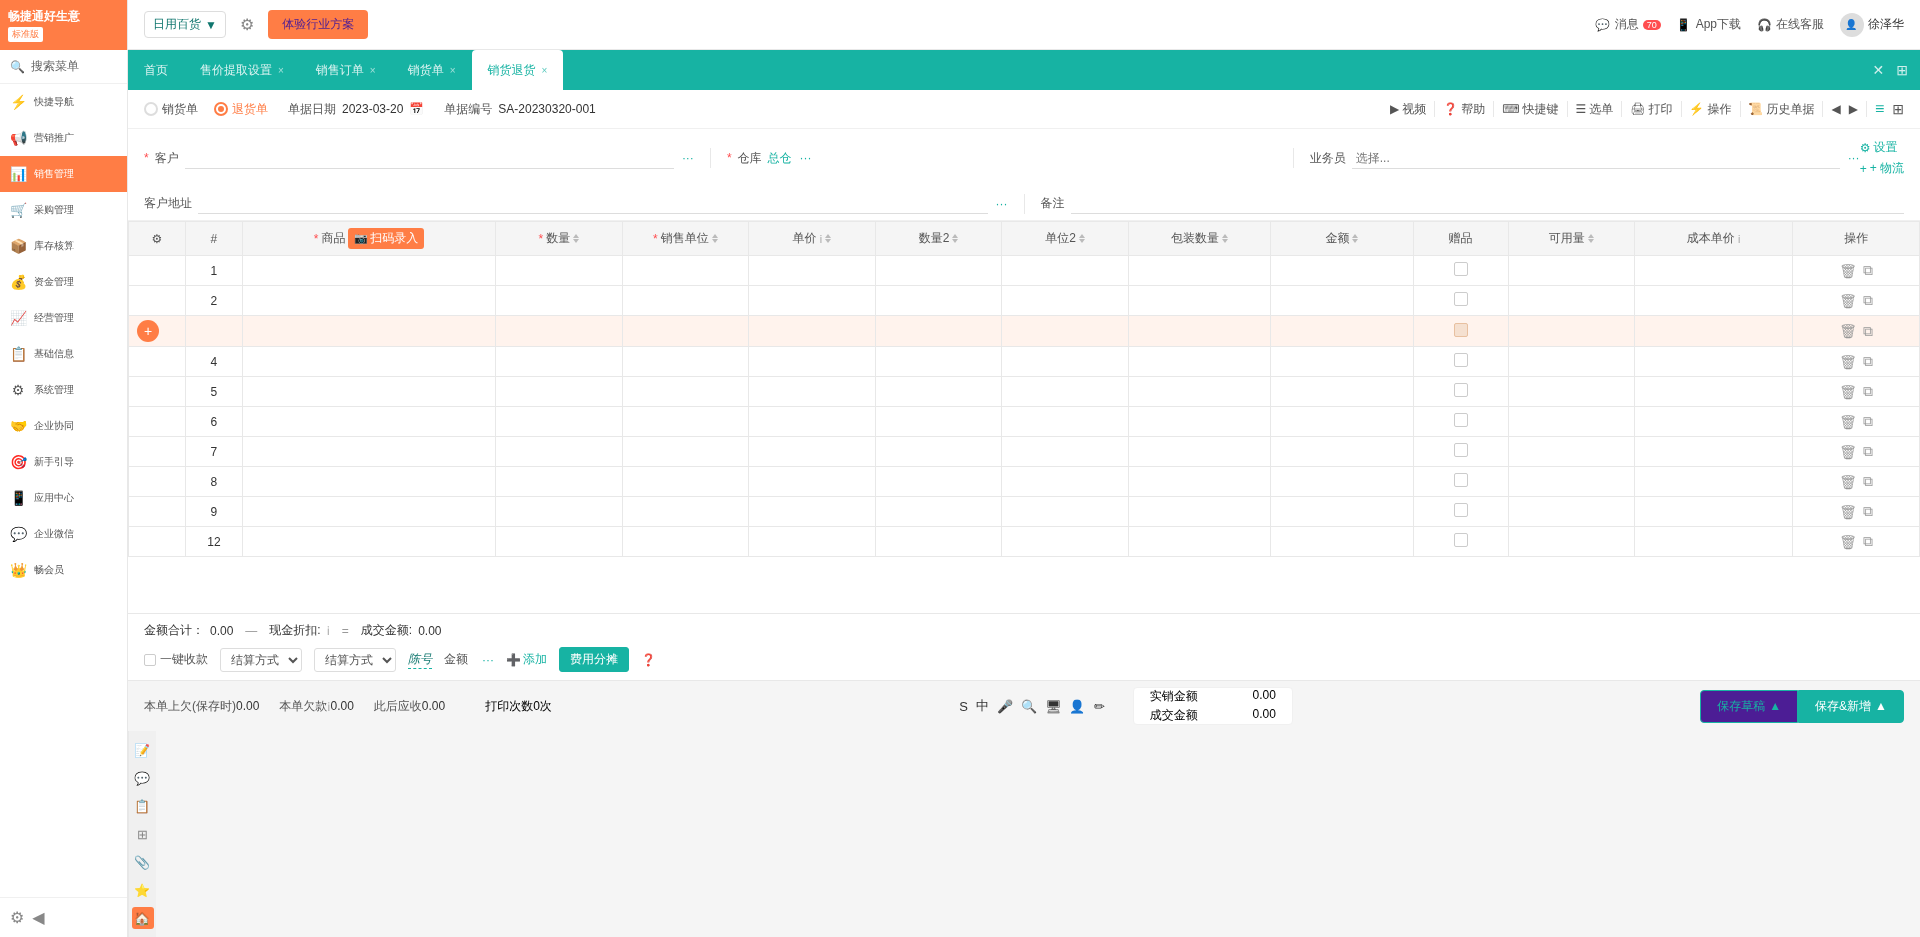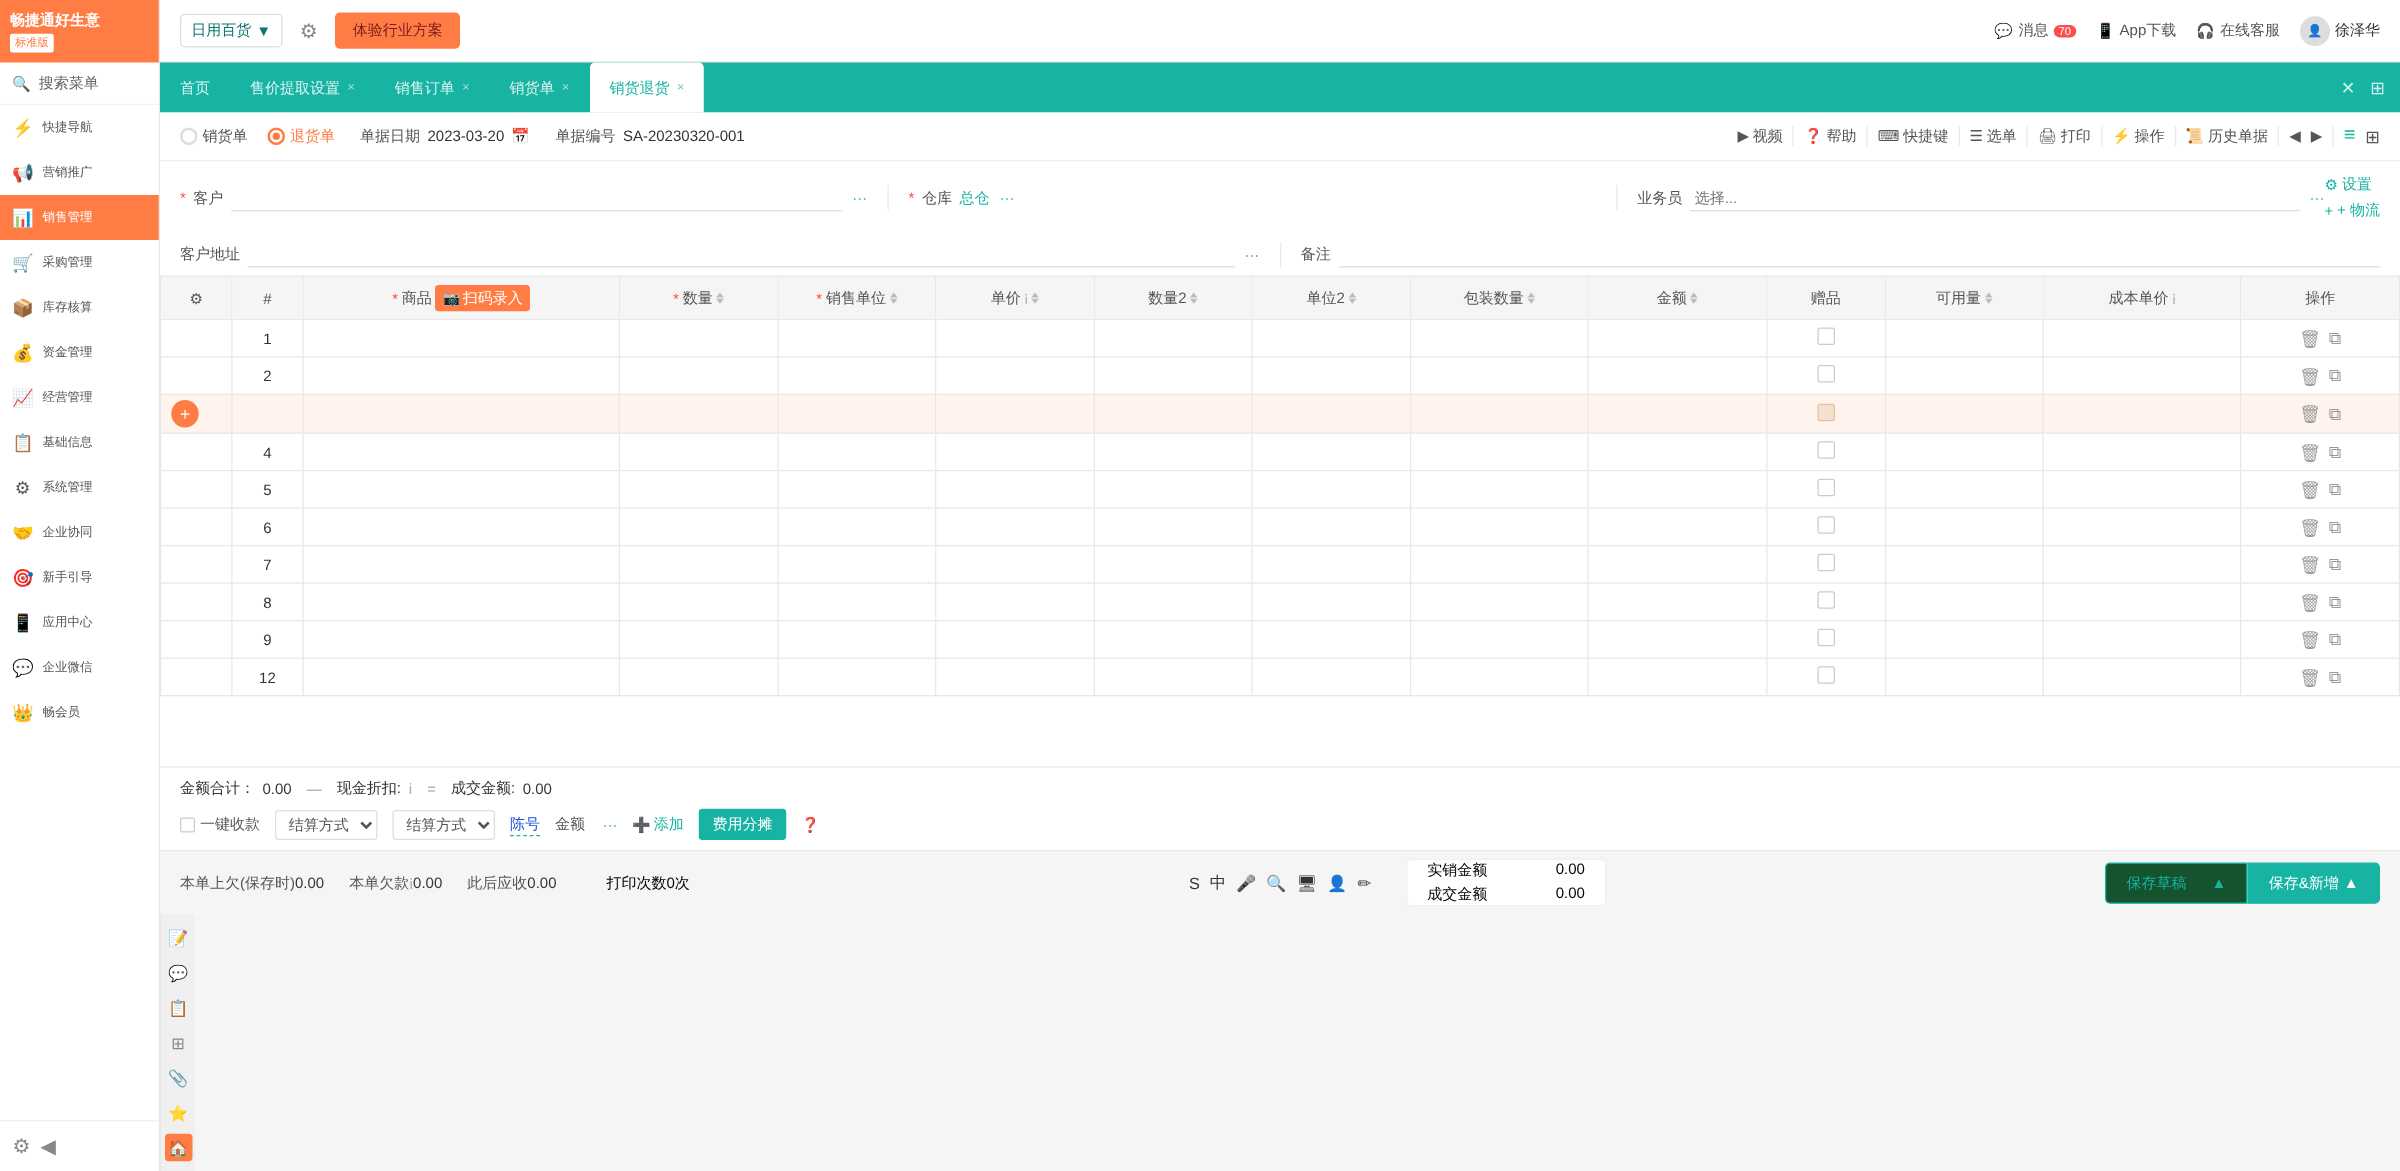--- a/index.html
+++ b/index.html
@@ -18,21 +18,21 @@
     .sidebar-bottom-icon { color: #888; cursor: pointer; font-size: 16px; }
 
     
     .main { flex: 1; display: flex; flex-direction: column; overflow: hidden; }
 
     
     .top-header { height: 50px; background: #fff; display: flex; align-items: center; justify-content: space-between; padding: 0 16px; border-bottom: 1px solid #e8e8e8; flex-shrink: 0; }
     .top-header-left { display: flex; align-items: center; gap: 10px; }
     .header-select { display: flex; align-items: center; gap: 4px; color: #0f766e; font-size: 13px; cursor: pointer; padding: 4px 8px; border: 1px solid #ddd; border-radius: 4px; }
     .gear-btn { color: #888; cursor: pointer; font-size: 16px; padding: 4px; }
-    .trial-btn { background: #ff7d45; color: #7f1d1d; border: none; padding: 6px 14px; border-radius: 4px; cursor: pointer; font-size: 12px; }
+    .trial-btn { background: #ff7d45; color: #4c1d95; border: none; padding: 6px 14px; border-radius: 4px; cursor: pointer; font-size: 12px; }
     .top-header-right { display: flex; align-items: center; gap: 16px; }
     .header-action { display: flex; align-items: center; gap: 4px; color: #555; cursor: pointer; font-size: 12px; }
     .header-action .badge { background: #ff4d4f; color: #fff; font-size: 9px; border-radius: 8px; padding: 0 4px; min-width: 16px; text-align: center; }
     .user-info { display: flex; align-items: center; gap: 4px; color: #333; cursor: pointer; }
     .avatar { width: 24px; height: 24px; border-radius: 50%; background: #ddd; display: flex; align-items: center; justify-content: center; font-size: 10px; color: #666; }
 
     
     .tab-bar { height: 40px; background: #17b3a3; display: flex; align-items: center; padding: 0 0; flex-shrink: 0; }
     .tab { padding: 0 16px; height: 40px; display: flex; align-items: center; gap: 6px; color: rgba(255,255,255,0.85); cursor: pointer; font-size: 13px; position: relative; }
     .tab.active { background: #fff; color: #17b3a3; border-radius: 4px 4px 0 0; }
@@ -101,33 +101,33 @@
     .bottom-row1 { display: flex; align-items: center; gap: 12px; margin-bottom: 8px; }
     .amount-sum { display: flex; align-items: center; gap: 6px; color: #333; }
     .amount-dash { color: #999; }
     .cash-discount { display: flex; align-items: center; gap: 6px; color: #333; }
     .eq-sign { color: #999; }
     .deal-amount { display: flex; align-items: center; gap: 6px; color: #333; font-weight: 500; }
     .bottom-row2 { display: flex; align-items: center; gap: 12px; }
     .checkbox-label { display: flex; align-items: center; gap: 4px; cursor: pointer; color: #555; }
     .small-checkbox { width: 12px; height: 12px; border: 1px solid #ccc; display: inline-block; border-radius: 2px; }
     .select-field { border: 1px solid #ddd; border-radius: 3px; padding: 3px 6px; color: #555; background: #fff; outline: none; cursor: pointer; }
-    .link-field { color: #1d4ed8; cursor: pointer; border-bottom: 1px dashed #17b3a3; }
+    .link-field { color: #0f766e; cursor: pointer; border-bottom: 1px dashed #17b3a3; font-style: italic; }
     .add-btn-sm { color: #17b3a3; cursor: pointer; display: flex; align-items: center; gap: 2px; }
     .expense-btn { border: 1px solid #17b3a3; color: #17b3a3; padding: 3px 10px; border-radius: 3px; cursor: pointer; background: #fff; }
     .expense-btn.active { background: #17b3a3; color: #fff; }
 
     
     .status-bar { background: #f5f5f5; padding: 6px 16px; border-top: 1px solid #e8e8e8; display: flex; align-items: center; gap: 20px; flex-shrink: 0; }
     .status-item { display: flex; align-items: center; gap: 0; color: #555; font-size: 12px; }
     .status-val { color: #333; font-weight: 500; }
 
     
     .save-buttons { display: flex; align-items: center; gap: 0; margin-left: auto; }
-    .save-draft-btn { border: 1px solid #17b3a3; color: #17b3a3; background: #14532d; padding: 7px 16px; cursor: pointer; border-radius: 4px 0 0 4px; display: flex; align-items: center; gap: 20px; }
+    .save-draft-btn { border: 1px solid #17b3a3; color: #17b3a3; background: #4c1d95; padding: 7px 16px; cursor: pointer; border-radius: 4px 0 0 4px; display: flex; align-items: center; gap: 4px; }
     .save-new-btn { background: #17b3a3; color: #fff; border: 1px solid #17b3a3; padding: 7px 16px; cursor: pointer; border-radius: 0 4px 4px 0; display: flex; align-items: center; gap: 4px; }
 
     
     .right-panel { width: 28px; background: #f0f0f0; display: flex; flex-direction: column; align-items: center; padding: 8px 0; gap: 6px; border-left: 1px solid #e8e8e8; flex-shrink: 0; }
     .right-panel-icon { width: 22px; height: 22px; display: flex; align-items: center; justify-content: center; color: #888; cursor: pointer; font-size: 13px; }
     .right-panel-icon.active { background: #ff7d45; color: #fff; border-radius: 3px; }
 
     
     .toolbar-icon-group { display: flex; align-items: center; gap: 8px; }
     .toolbar-icon { display: flex; align-items: center; gap: 3px; color: #555; cursor: pointer; font-size: 12px; }

